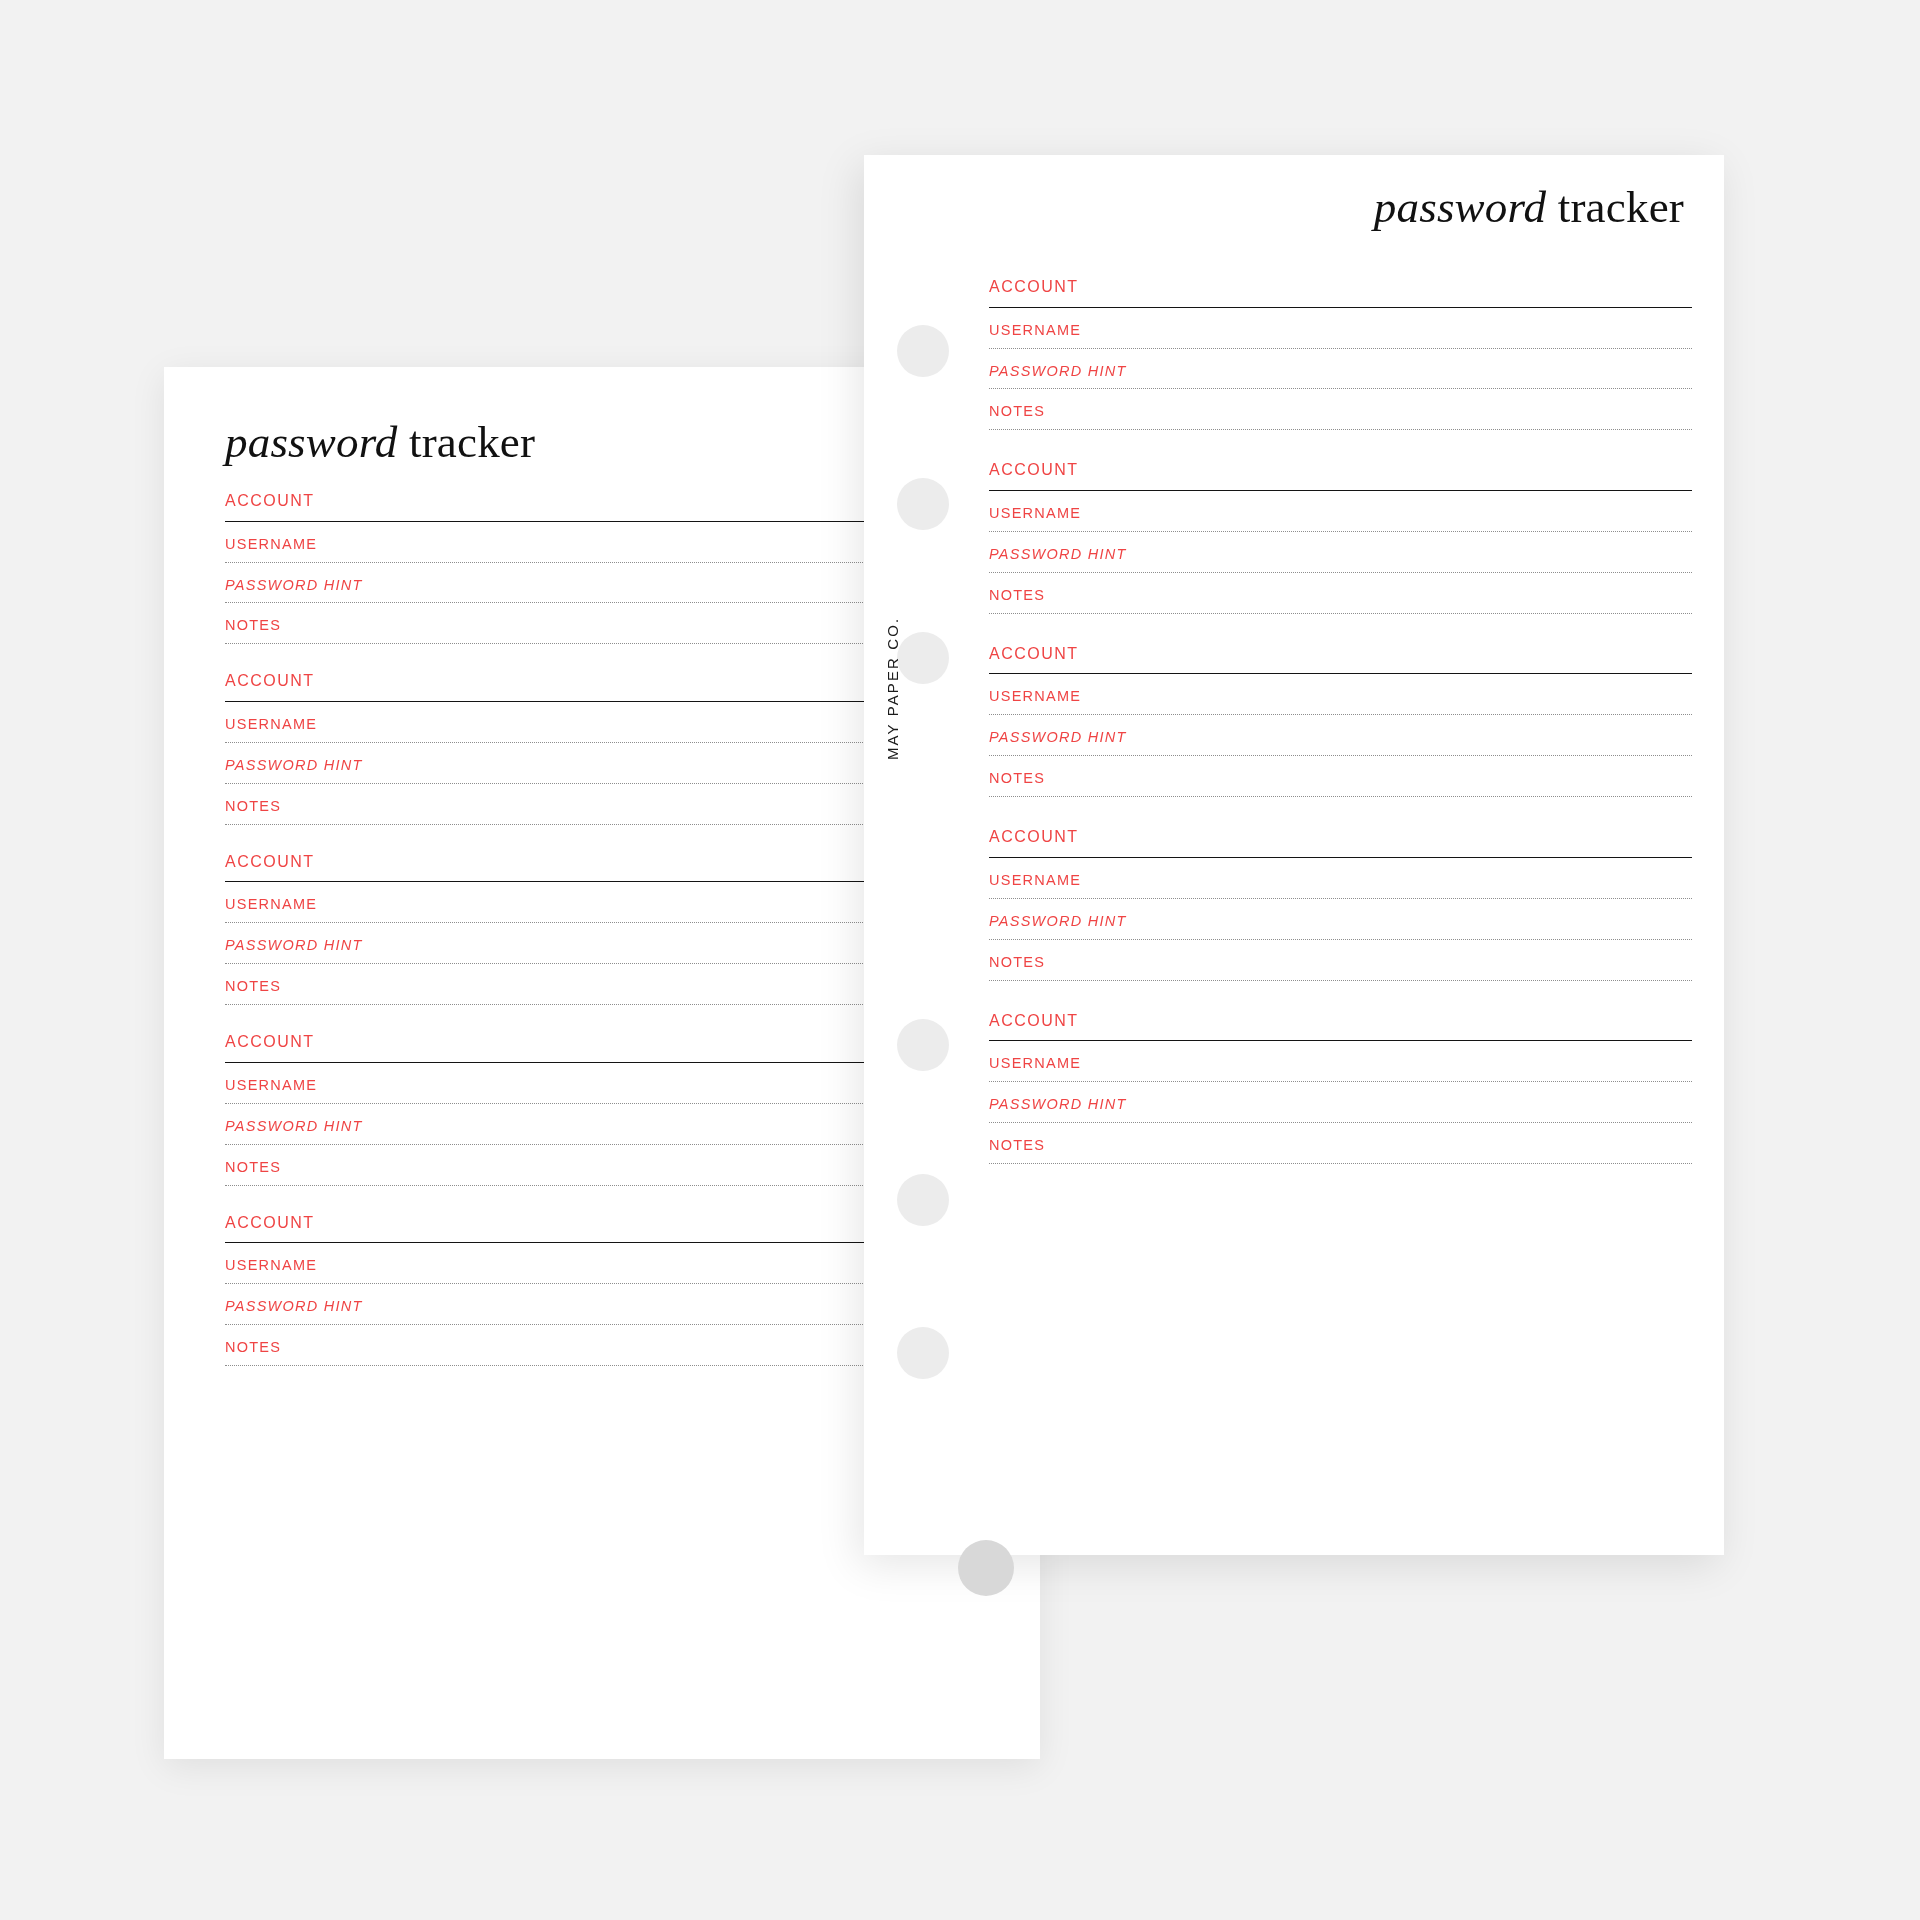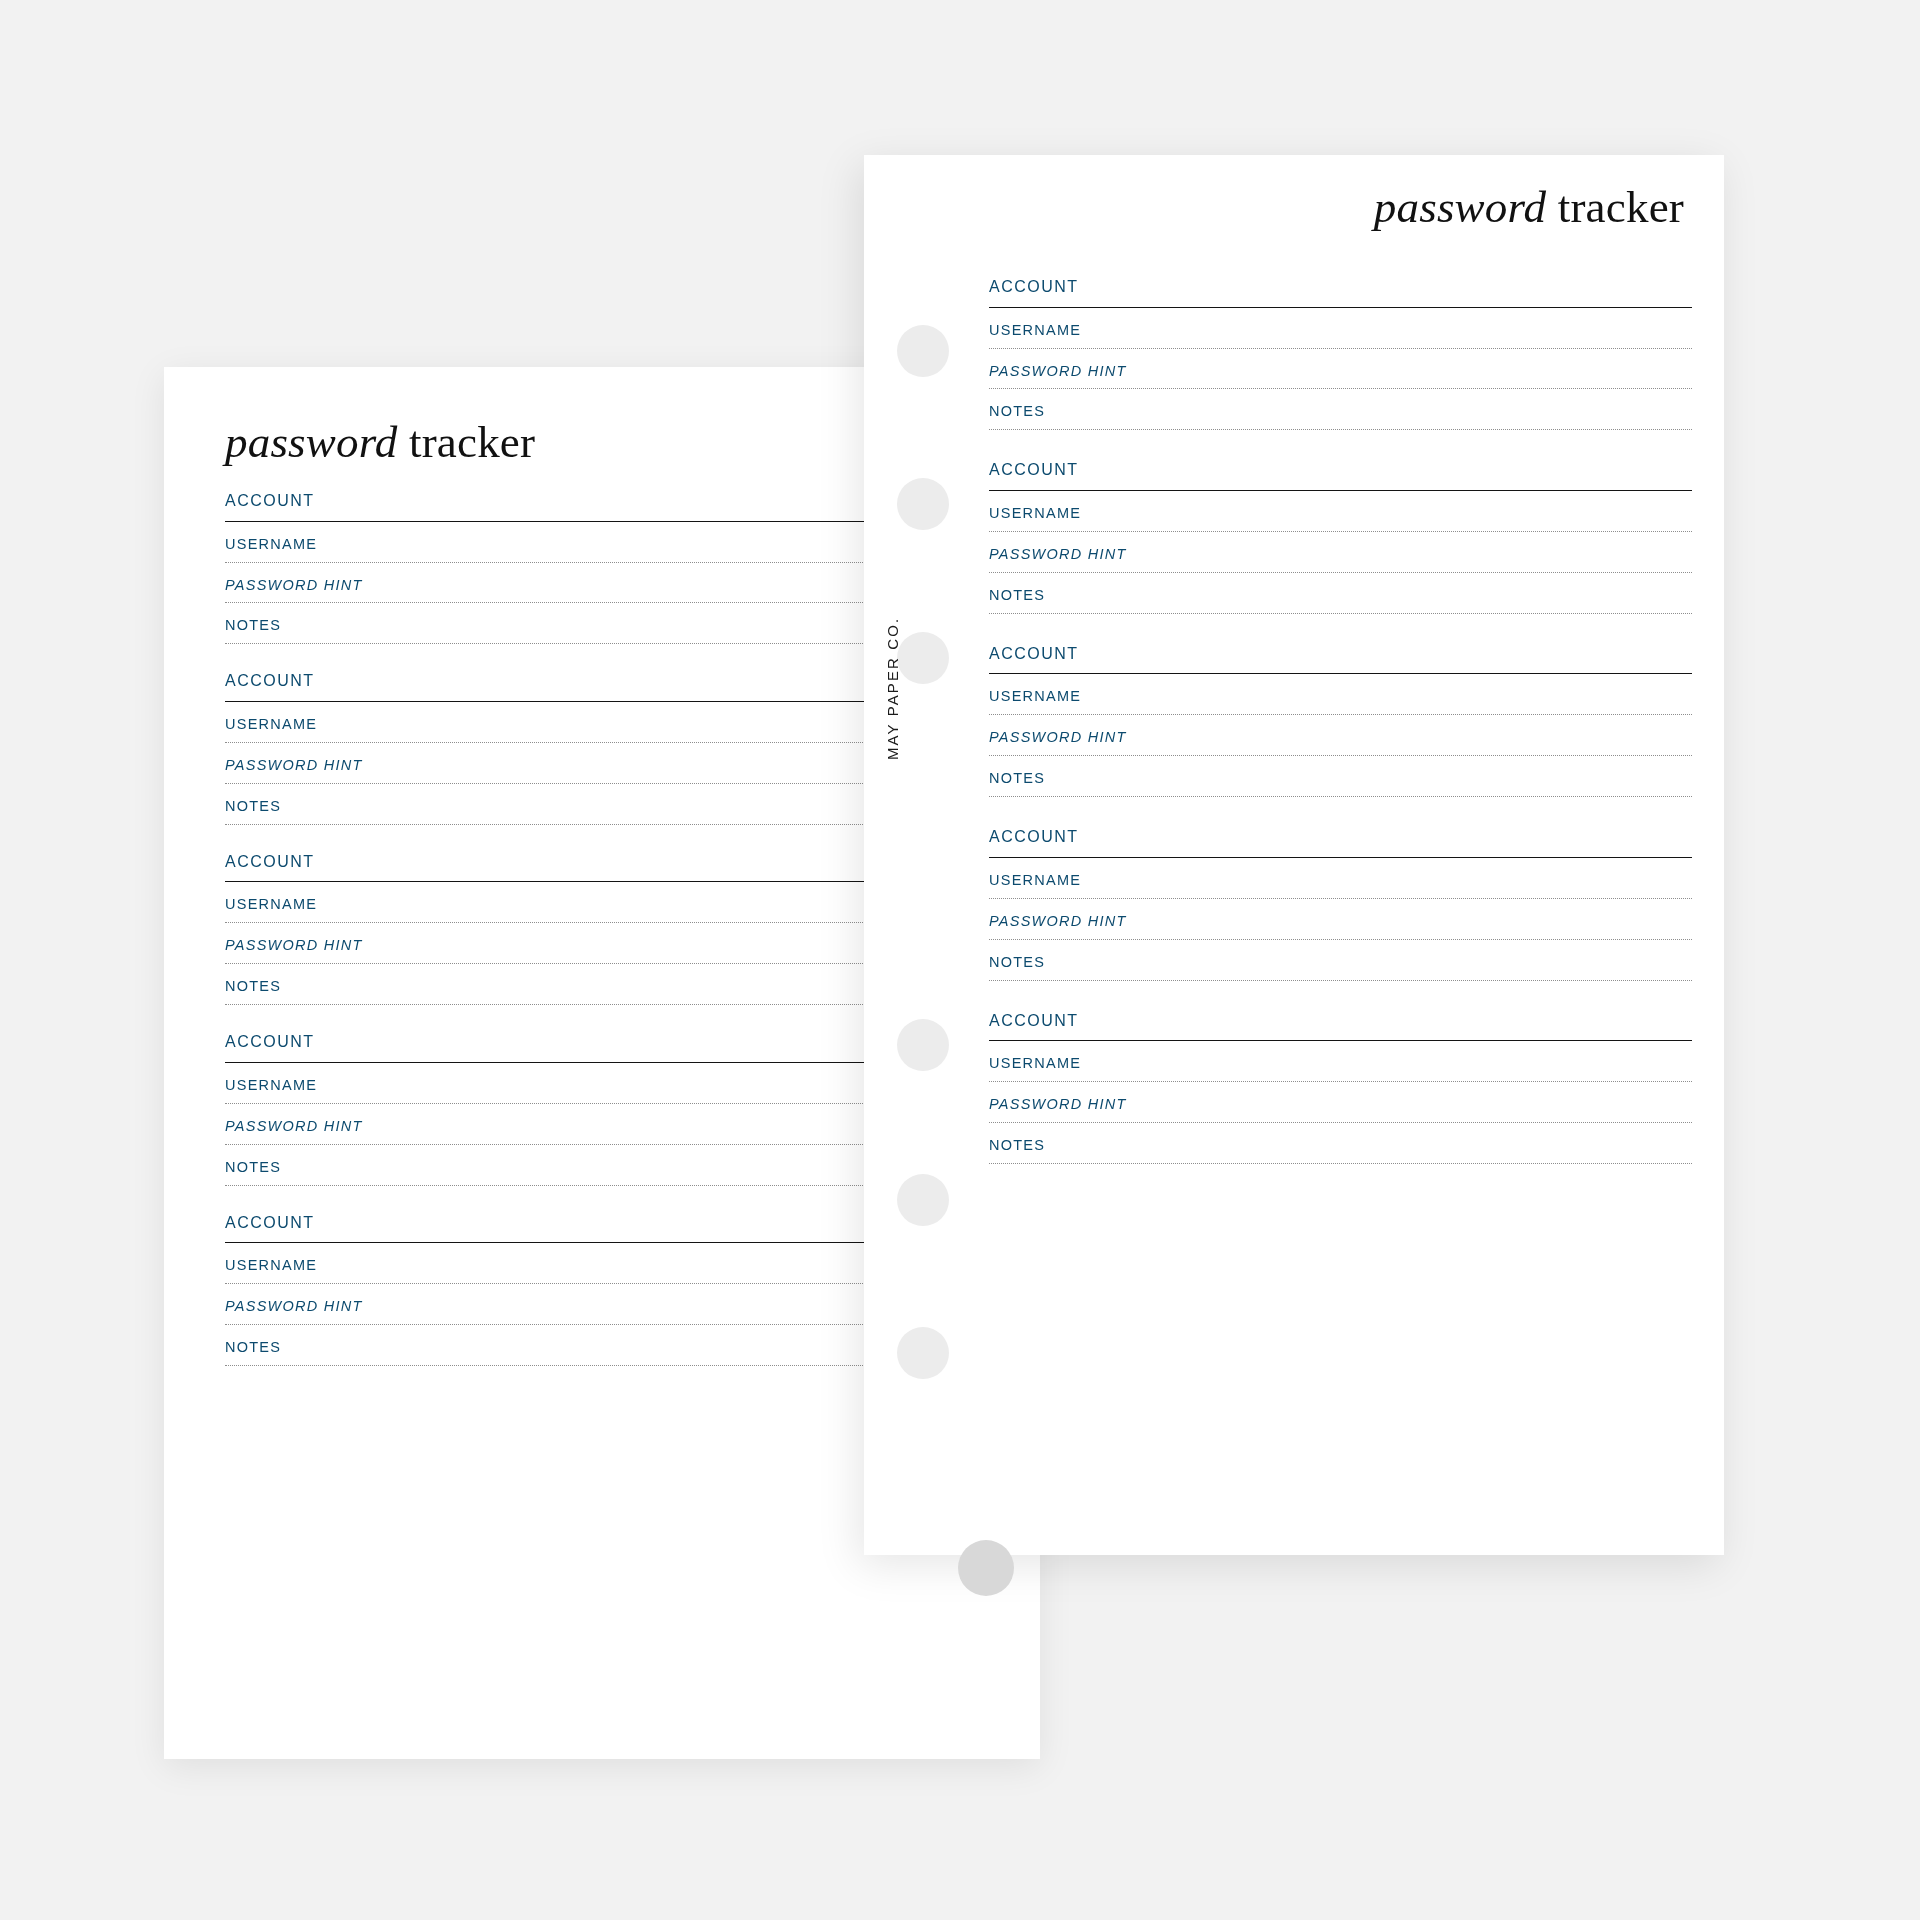--- a/index.html
+++ b/index.html
@@ -100,21 +100,21 @@
   }
 
   .field {
     position: relative;
     box-sizing: border-box;
   }
   .field .label {
     display: block;
     font-size: 14.5px;
     letter-spacing: 1.25px;
-    color: #0c4a6e;
+    color: #ef4444;
     font-weight: 400;
     padding-bottom: 9px;
     line-height: 1.1;
   }
   .field.account .label {
     font-size: 16px;
     letter-spacing: 1.5px;
     padding-bottom: 11px;
   }
 

